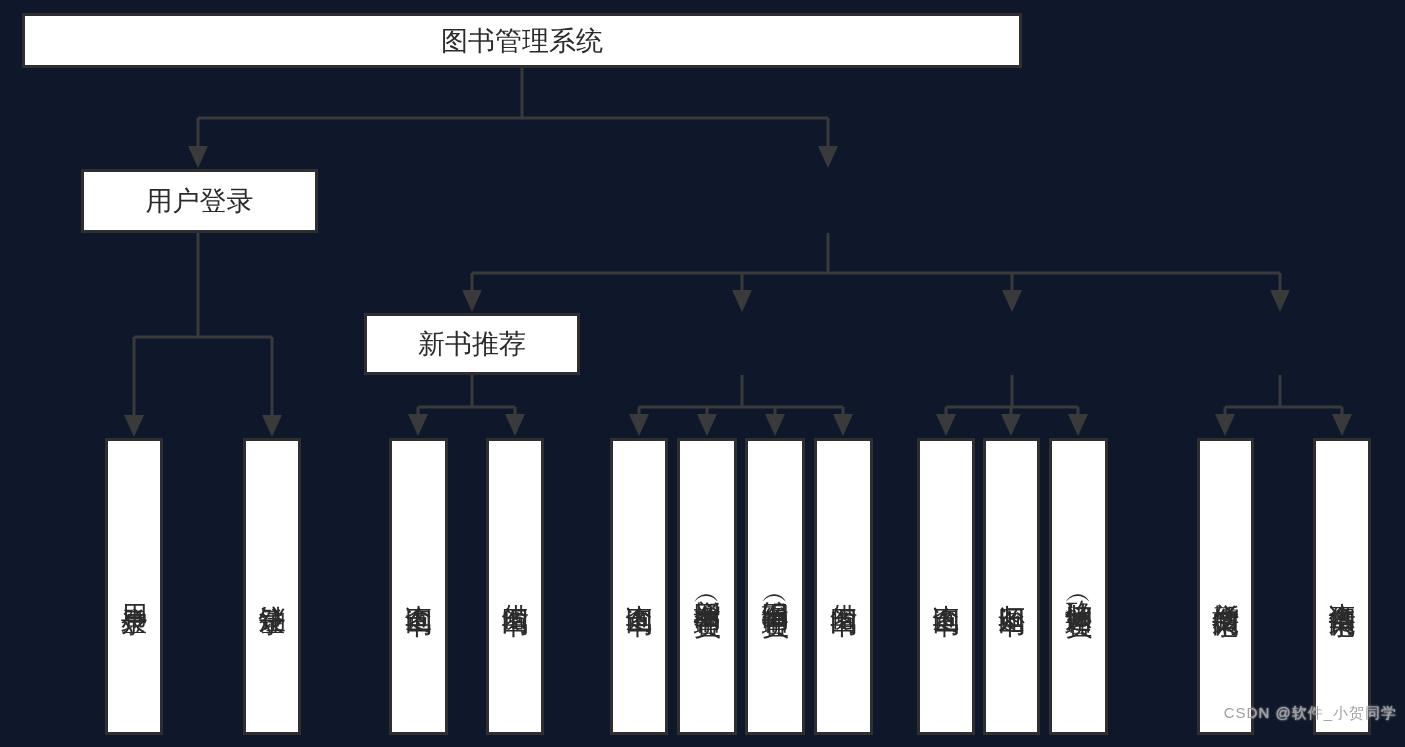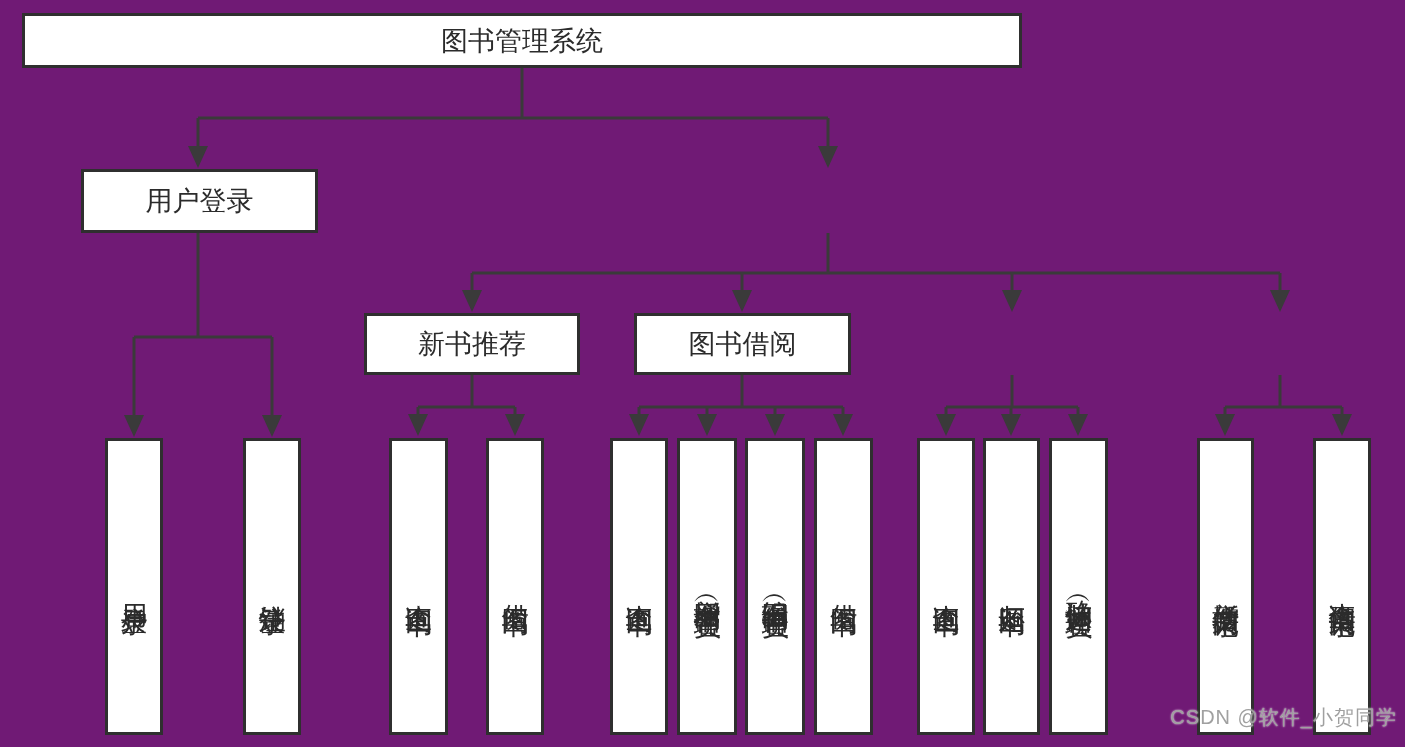--- a/index.html
+++ b/index.html
@@ -1,32 +1,32 @@
 <!DOCTYPE html>
 <html><head>
 <meta charset="utf-8">
 <style>
   html,body{margin:0;padding:0;background:#ffffff;}
   .canvas{
-    position:relative;width:1405px;height:747px;background:#701a75;overflow:hidden;
+    position:relative;width:1405px;height:747px;background:#0f172a;overflow:hidden;
     font-family:"Liberation Sans", sans-serif;
   }
   .connectors{position:absolute;left:0;top:0;z-index:0;}
   .node{
     position:absolute;background:#ffffff;border:3px solid #2f2f2f;box-sizing:border-box;
     display:flex;align-items:center;justify-content:center;
     font-size:27px;color:#2b2b2b;z-index:1;white-space:nowrap;
   }
   .node.v{
     writing-mode:vertical-rl;text-orientation:mixed;
     letter-spacing:2px;line-height:1.05;white-space:normal;
   }
   .watermark{
     position:absolute;top:704px;right:8px;z-index:2;
-    font-size:20px;color:#a0a0a0;letter-spacing:1px;
+    font-size:15px;color:#a0a0a0;letter-spacing:1px;
     text-shadow:0 0 2px #ffffff;
   }
 </style>
 </head>
 <body>
 
 <div class="canvas">
 
   <svg class="connectors" width="1405" height="747" viewBox="0 0 1405 747">
     <g stroke="#3a3a3a" stroke-width="3" fill="none">
@@ -92,21 +92,20 @@
       <polygon points="1215,414 1235,414 1225,436"></polygon>
       <polygon points="1332,414 1352,414 1342,436"></polygon>
     </g>
   </svg>
 
   <div class="node" style="left:22px;top:13px;width:1000px;height:55px">图书管理系统</div>
 
   <div class="node" style="left:81px;top:169px;width:237px;height:64px">用户登录</div>
 
   <div class="node" style="left:364px;top:313px;width:216px;height:62px">新书推荐</div>
-  <div class="node" style="left:634px;top:313px;width:217px;height:62px">图书借阅</div>
 
   <div class="node v" style="left:105px;top:438px;width:58px;height:297px">用户登录</div>
   <div class="node v" style="left:243px;top:438px;width:58px;height:297px">注销登录</div>
 
   <div class="node v" style="left:389px;top:438px;width:59px;height:297px">查询图书</div>
   <div class="node v" style="left:486px;top:438px;width:58px;height:297px">借阅图书</div>
 
   <div class="node v" style="left:610px;top:438px;width:58px;height:297px">查询图书</div>
   <div class="node v" style="left:677px;top:438px;width:60px;height:297px">新增图书（管理员）</div>
   <div class="node v" style="left:745px;top:438px;width:60px;height:297px">编辑图书（管理员）</div>

